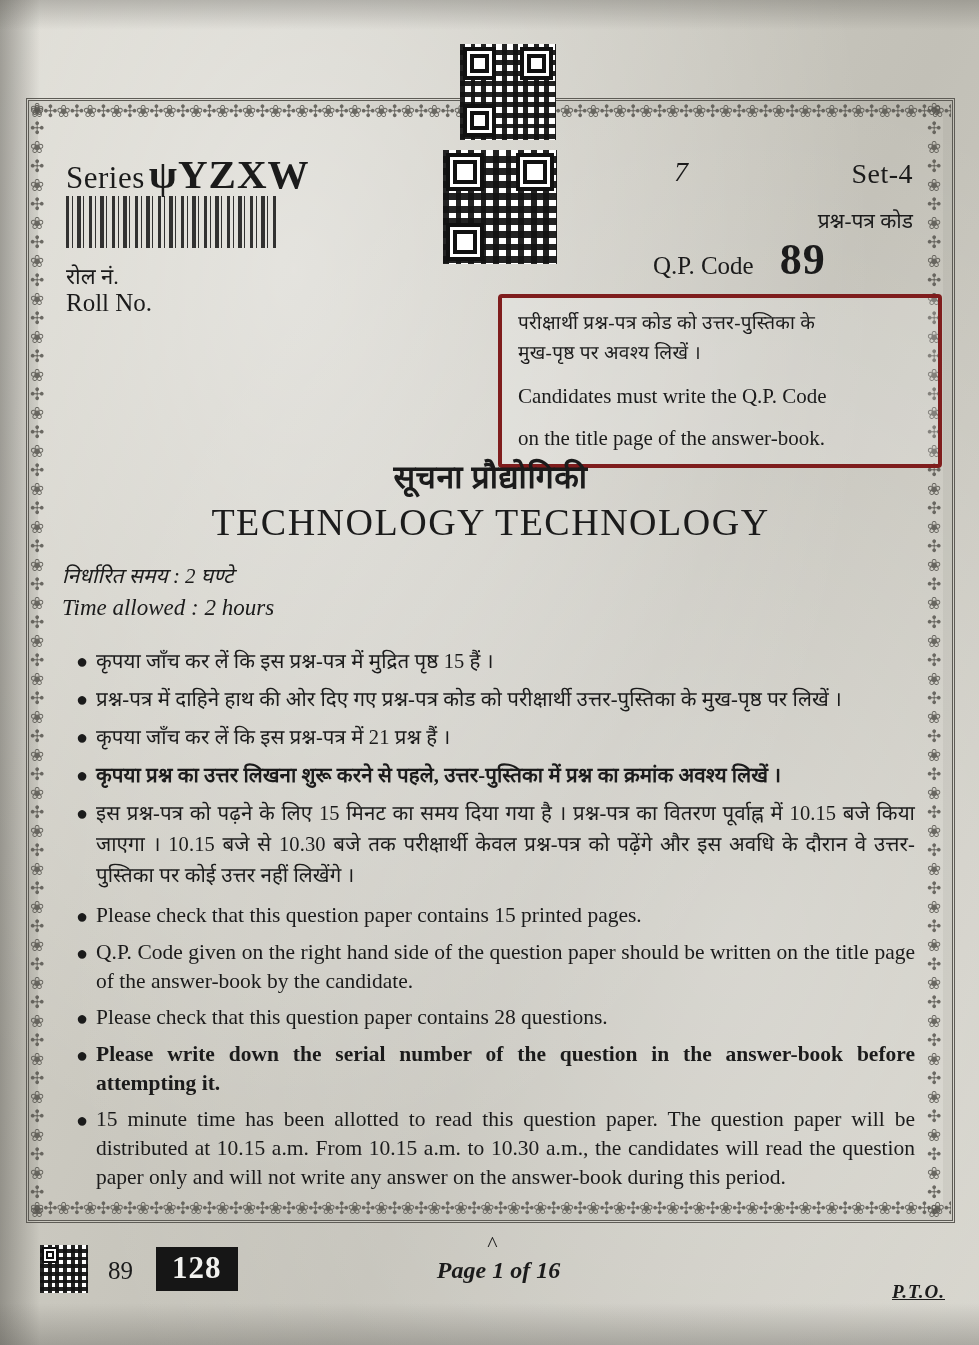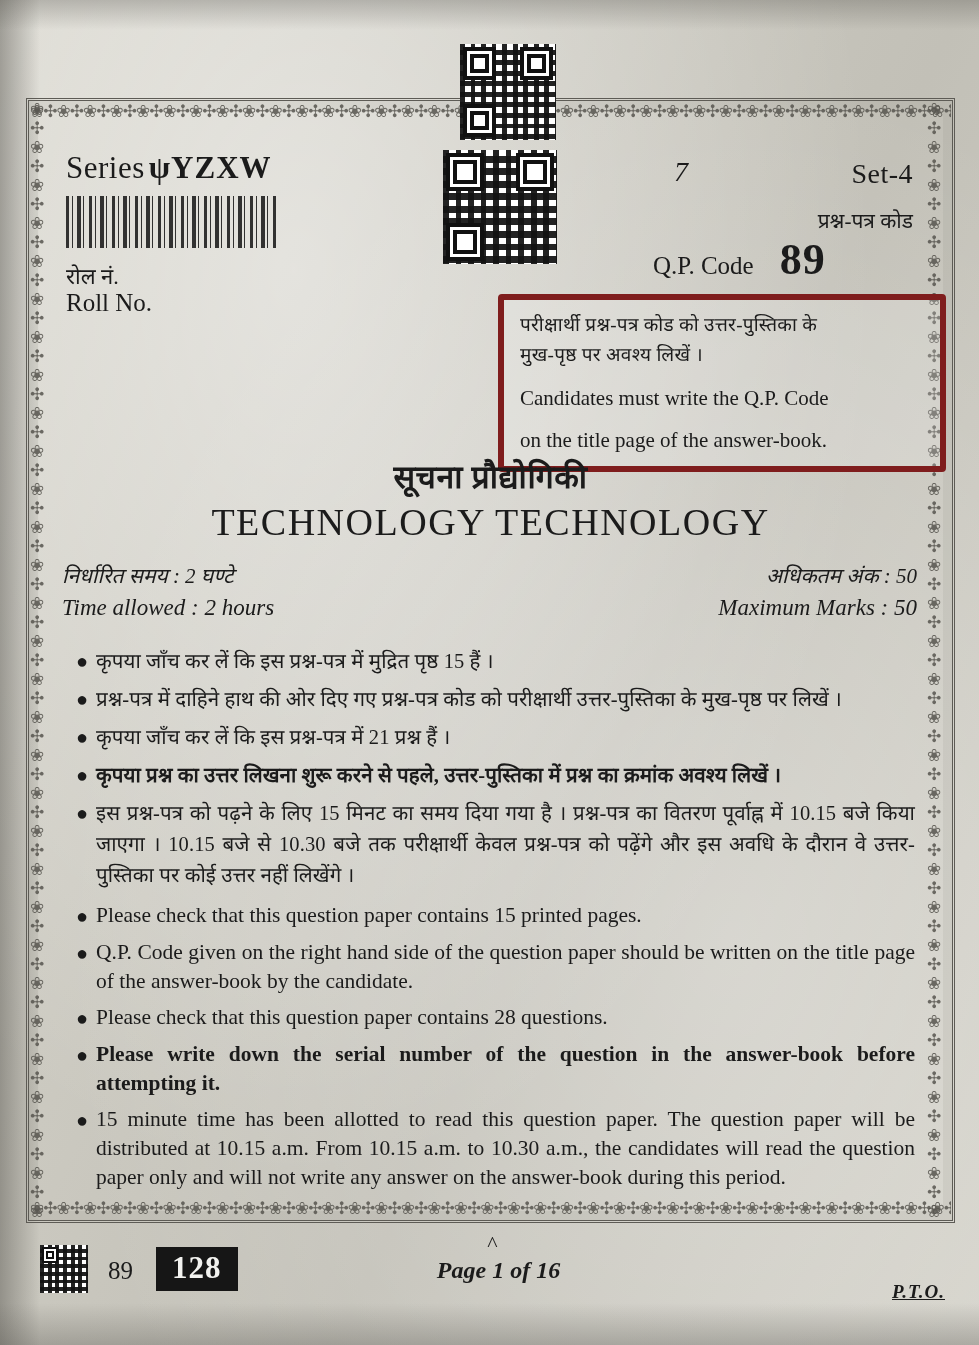--- a/index.html
+++ b/index.html
@@ -79,21 +79,21 @@
   .series-row {
     position: absolute;
     left: 6px; top: 32px;
   }
   .series-label {
     font-size: 31px;
     letter-spacing: .5px;
   }
   .series-code {
     font-weight: bold;
-    font-size: 31px;
+    font-size: 41px;
     letter-spacing: 1px;
   }
   .barcode {
     position: absolute;
     left: 6px; top: 78px;
     width: 210px; height: 52px;
     background: repeating-linear-gradient(90deg,
       #1a1a1a 0px, #1a1a1a 3px, transparent 3px, transparent 6px,
       #1a1a1a 6px, #1a1a1a 7px, transparent 7px, transparent 11px,
       #1a1a1a 11px, #1a1a1a 15px, transparent 15px, transparent 17px,
@@ -169,21 +169,21 @@
     font-weight: bold;
     letter-spacing: 1px;
   }
 
   
   .notice-box {
     position: absolute;
     left: 438px; top: 176px;
     width: 406px;
     padding: 10px 14px 12px 16px;
-    border: 6px solid #7f1d1d;
+    border: 4px solid #7f1d1d;
     border-radius: 4px;
     background: rgba(255,255,255,0.18);
   }
   .notice-hi {
     font-size: 19px;
     line-height: 30px;
     letter-spacing: .3px;
   }
   .notice-en {
     font-size: 21px;
@@ -364,24 +364,20 @@
     </div>
 
     <div class="title-hi">सूचना प्रौद्योगिकी</div>
     <div class="title-en">TECHNOLOGY TECHNOLOGY</div>
 
     <div class="meta-row">
       <div class="meta-left">
         <div class="meta-hi">निर्धारित समय : 2 घण्टे</div>
         <div class="meta-en">Time allowed : 2 hours</div>
       </div>
-      <div class="meta-right">
-        <div class="meta-hi">अधिकतम अंक : 50</div>
-        <div class="meta-en">Maximum Marks : 50</div>
-      </div>
     </div>
 
     <div class="instructions">
       <div class="ins-hi-group">
         <div class="ins-item">
           <span class="bullet">●</span>
           <span class="ins-text-hi justify">कृपया जाँच कर लें कि इस प्रश्न-पत्र में मुद्रित पृष्ठ 15 हैं ।</span>
         </div>
         <div class="ins-item">
           <span class="bullet">●</span>

